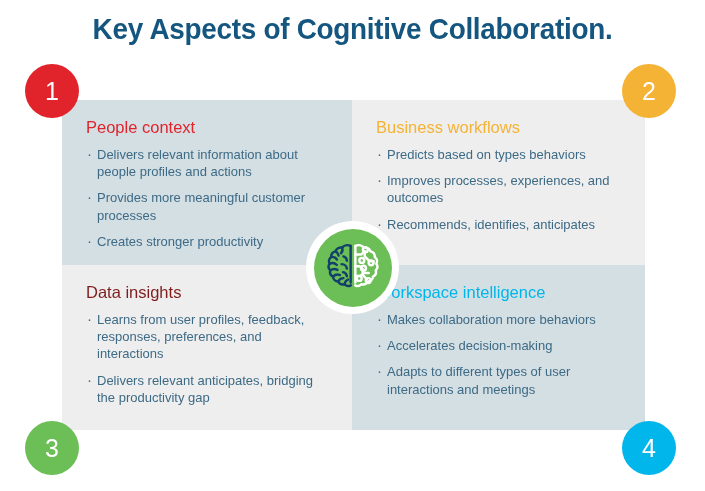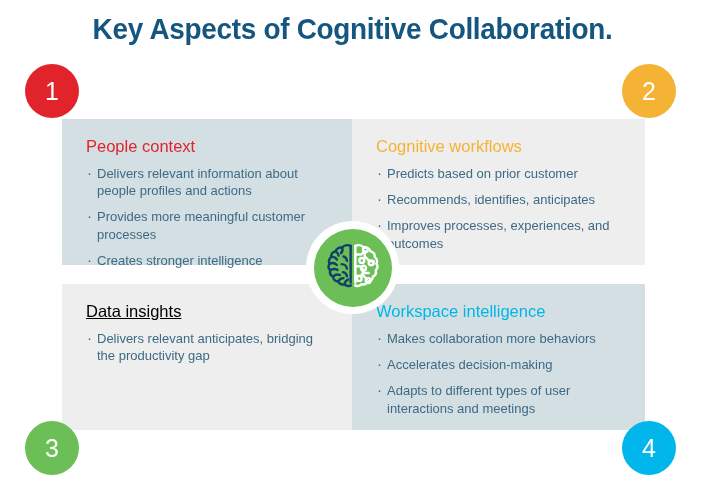--- a/index.html
+++ b/index.html
@@ -39,21 +39,20 @@
     width: 583px;
     height: 330px;
     display: grid;
     grid-template-columns: 290px 293px;
     grid-template-rows: 165px 165px;
   }
   .quadrant {
     position: relative;
     box-sizing: border-box;
     padding: 18px 24px 0 24px;
-    margin-top: 19px;
   }
   .quad-blue  { background: #d4dfe4; }
   .quad-grey  { background: #eeeeee; }
 
   .quad-heading {
     font-size: 16.5px;
     margin: 0 0 8px 0;
     font-weight: normal;
     line-height: 1.2;
   }
@@ -127,36 +126,37 @@
 
 <div id="page-title">Key Aspects of Cognitive Collaboration.</div>
 
 <div id="quadrant-grid">
 
   <div class="quadrant quad-blue">
     <h2 class="quad-heading" style="color: rgb(225, 36, 43);">People context</h2>
     <ul class="bullet-list">
       <li>Delivers relevant information about people profiles and actions</li>
       <li>Provides more meaningful customer processes</li>
-      <li>Creates stronger intelligence</li>
+      <li>Creates stronger productivity</li>
     </ul>
   </div>
 
   <div class="quadrant quad-grey">
-    <h2 class="quad-heading" style="color: rgb(245, 179, 53);">Cognitive workflows</h2>
-    <ul class="bullet-list">
-      <li>Predicts based on prior customer</li>
+    <h2 class="quad-heading" style="color: rgb(245, 179, 53);">Business workflows</h2>
+    <ul class="bullet-list">
+      <li>Predicts based on types behaviors</li>
+      <li>Improves processes, experiences, and outcomes</li>
       <li>Recommends, identifies, anticipates</li>
-      <li>Improves processes, experiences, and outcomes</li>
     </ul>
   </div>
 
   <div class="quadrant quad-grey">
-    <h2 class="quad-heading" style="color: #000000; text-decoration: underline;">Data insights</h2>
-    <ul class="bullet-list">
+    <h2 class="quad-heading" style="color: #7f1d1d;">Data insights</h2>
+    <ul class="bullet-list">
+      <li>Learns from user profiles, feedback, responses, preferences, and interactions</li>
       <li>Delivers relevant anticipates, bridging the productivity gap</li>
     </ul>
   </div>
 
   <div class="quadrant quad-blue">
     <h2 class="quad-heading" style="color: rgb(0, 182, 234);">Workspace intelligence</h2>
     <ul class="bullet-list">
       <li>Makes collaboration more behaviors</li>
       <li>Accelerates decision-making</li>
       <li>Adapts to different types of user interactions and meetings</li>

